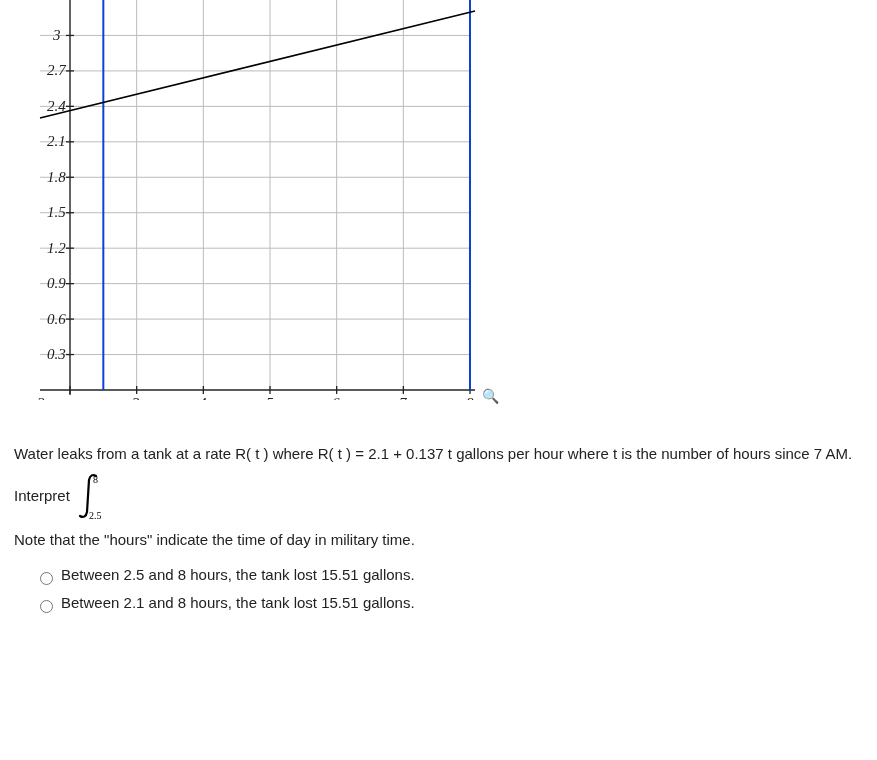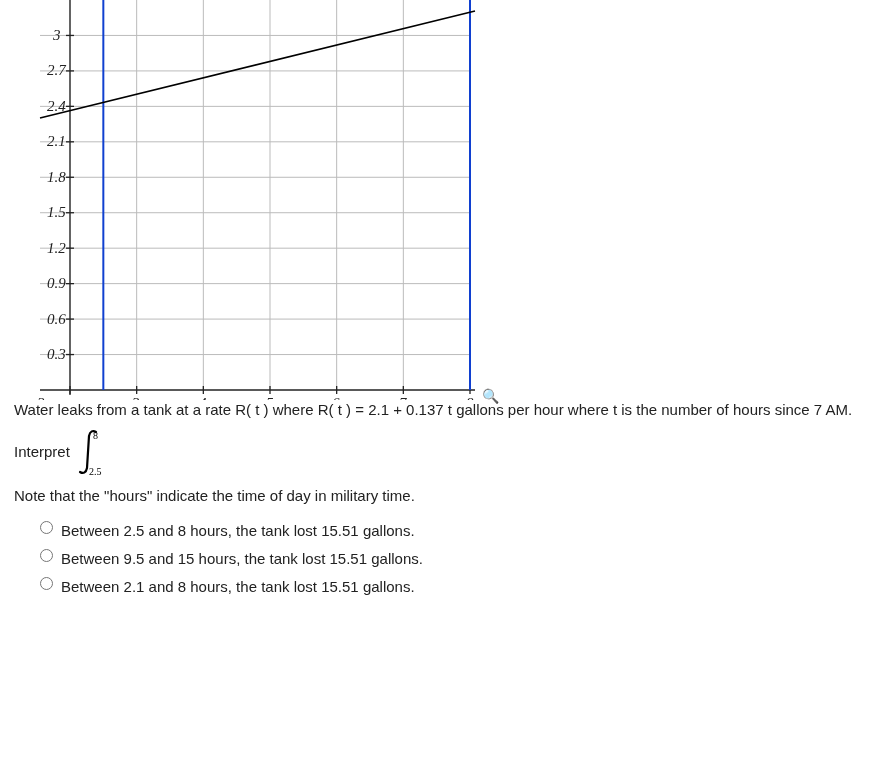--- a/index.html
+++ b/index.html
@@ -15,20 +15,21 @@
     width: 500px;
     height: 400px;
     margin-left: 10px;
   }
   .chart-area svg {
     display: block;
   }
   .question-body {
     padding: 0 14px 10px 14px;
     line-height: 1.35;
+    margin-top: 44px;
   }
   .math {
     font-family: "Times New Roman", Times, serif;
     white-space: nowrap;
   }
   .interpret-row {
     display: flex;
     align-items: center;
     gap: 6px;
     margin-top: 8px;
@@ -37,21 +38,21 @@
   .integral {
     display: inline-flex;
     align-items: center;
   }
   .options {
     padding-left: 26px;
     margin-top: 14px;
   }
   .option {
     display: flex;
-    align-items: flex-start;
+    align-items: flex-end;
     gap: 8px;
     margin: 8px 0;
   }
   .option input {
     margin: 0;
   }
   .zoom-icon {
     position: absolute;
     right: 10px;
     bottom: -4px;
@@ -160,20 +161,16 @@
 
   <div>Note that the "hours" indicate the time of day in military time.</div>
 
   <div class="options">
     <label class="option">
       <input type="radio" name="ans" style="">
       <span>Between 2.5 and 8 hours, the tank lost 15.51 gallons.</span>
     </label>
     <label class="option">
       <input type="radio" name="ans" style="">
-      <span>Between 9.5 and 15 hours, the tank lost 15.51 gallons.</span>
-    </label>
-    <label class="option">
-      <input type="radio" name="ans" style="">
       <span>Between 2.1 and 8 hours, the tank lost 15.51 gallons.</span>
     </label>
   </div>
 </div>
 
 </body></html>

